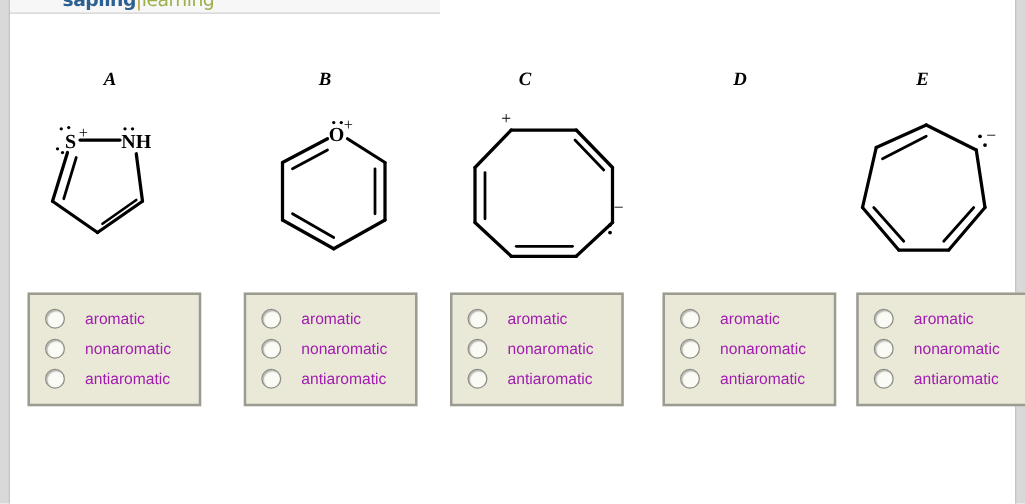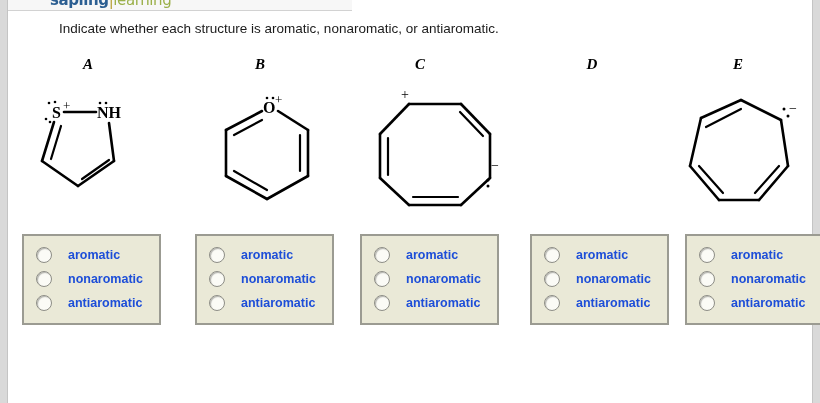--- a/index.html
+++ b/index.html
@@ -105,38 +105,36 @@
     height: 14px;
     border-radius: 50%;
     background: #fbfbf6;
     border: 1px solid #8d8d86;
     box-shadow: inset 1px 1px 1px rgba(120,120,115,0.55);
     flex: none;
   }
   .opt-label {
     margin-left: 16px;
     font-size: 12.5px;
-    color: #1d4ed8;
+    color: #a21caf;
     white-space: nowrap;
-    font-weight: bold;
   }
 </style>
 </head>
 <body>
 
 <div id="page">
 
   <div class="gutter left"></div>
   <div class="gutter right"></div>
 
   <div class="header-bar">
     <div class="logo"><span class="sap">sapling</span><span class="brk">|</span><span class="lrn">learning</span></div>
   </div>
 
-  <div class="prompt">Indicate whether each structure is aromatic, nonaromatic, or antiaromatic.</div>
 
   <div class="slabel" style="left:68px;">A</div>
   <div class="slabel" style="left:240px;">B</div>
   <div class="slabel" style="left:400px;">C</div>
   <div class="slabel" style="left:572px;">D</div>
   <div class="slabel" style="left:718px;">E</div>
 
   <div class="struct" style="left:30px;">
     <svg width="130" height="120" viewBox="0 0 130 120">
       <g stroke="#000" stroke-width="2.6" fill="none" stroke-linecap="round">

